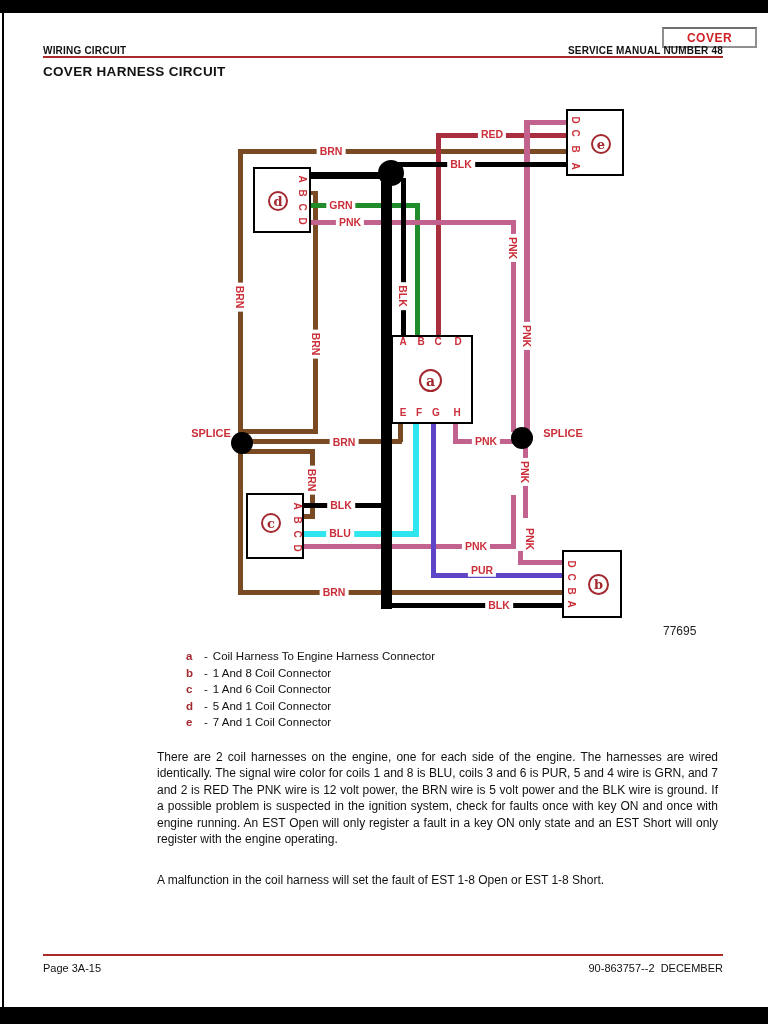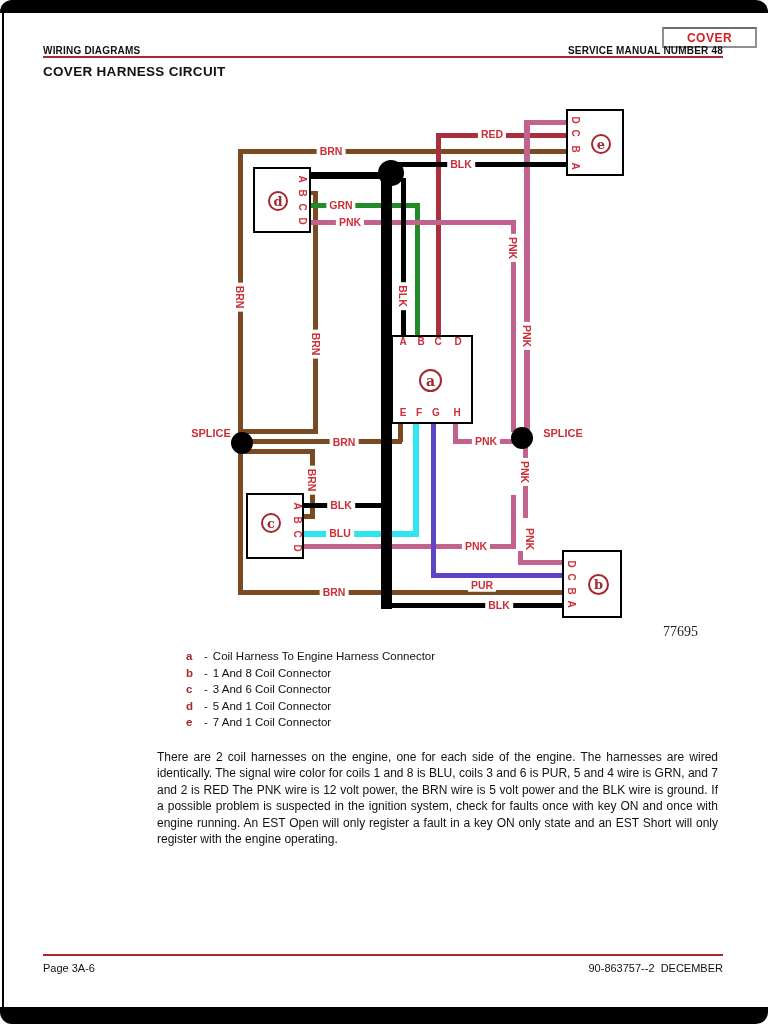--- a/index.html
+++ b/index.html
@@ -1,21 +1,21 @@
 <!DOCTYPE html>
 <html><head>
 <meta charset="utf-8">
 <style>
   :root{
     --brn:#7a4a22; --grn:#218c2a; --redw:#aa2f3e; --pnk:#c2638f;
     --blu:#30e6ee; --pur:#5e45c8; --lbl:#cb2f39; --dred:#a3282f; --rule:#a82a2a;
   }
   html,body{margin:0;padding:0;background:#fff;}
   .page{position:relative;width:768px;height:1024px;background:#fff;overflow:hidden;
-        font-family:"Liberation Sans", sans-serif;color:#111;border-radius:12px;}
+        font-family:"Liberation Sans", sans-serif;color:#111;}
   .bar{position:absolute;background:#000;}
   
   .hdr-left{position:absolute;left:43px;top:45px;font-size:10px;font-weight:bold;letter-spacing:.2px;}
   .hdr-right{position:absolute;right:45px;top:45px;font-size:10px;font-weight:bold;letter-spacing:.2px;}
   .rule{position:absolute;height:2px;background:var(--rule);}
   .title{position:absolute;left:43px;top:64px;font-size:13.5px;font-weight:bold;letter-spacing:.3px;}
   .cover{position:absolute;left:662px;top:27px;width:95px;height:21px;background:#fff;
          border:2px solid #8f8f8f;border-top-color:#6e6e6e;box-sizing:border-box;
          display:flex;align-items:center;justify-content:center;
          color:#cf2026;font-weight:bold;font-size:12px;letter-spacing:.5px;cursor:pointer;}
@@ -29,42 +29,42 @@
         color:var(--dred);font-family:"DejaVu Serif", serif;font-weight:bold;font-size:13px;
         display:flex;align-items:center;justify-content:center;line-height:1;}
   .wl{position:absolute;transform:translate(-50%,-50%);background:#fff;color:var(--lbl);
       font-size:10.5px;font-weight:bold;line-height:1;padding:1px 3px;white-space:nowrap;}
   .wl.r{transform:translate(-50%,-50%) rotate(90deg);}
   .pn{position:absolute;transform:translate(-50%,-50%);color:var(--lbl);
       font-size:10px;font-weight:bold;line-height:1;}
   .pn.r{transform:translate(-50%,-50%) rotate(90deg);}
   .spl{position:absolute;transform:translate(-50%,-50%);color:var(--lbl);
        font-size:11px;font-weight:bold;line-height:1;white-space:nowrap;}
-  .fig{position:absolute;left:663px;top:624px;font-size:14px;color:#222;font-family:Liberation Serif, serif;}
+  .fig{position:absolute;left:663px;top:624px;font-size:12px;color:#222;}
   
   .legend{position:absolute;left:186px;top:650px;font-size:11.5px;}
   .lrow{display:flex;align-items:baseline;height:16.6px;}
   .lkey{color:var(--dred);font-weight:bold;width:11px;}
   .lsep{margin:0 5px 0 7px;color:#111;}
   .ldesc{color:#111;text-align:center;}
   
   .para{position:absolute;left:157px;width:561px;font-size:12px;line-height:16.4px;
         text-align:justify;color:#111;}
 </style>
 </head>
 <body>
 
 <div class="page">
 
   <div class="bar" style="left:0;top:0;width:768px;height:13px;"></div>
   <div class="bar" style="left:0;top:1007px;width:768px;height:17px;"></div>
   <div class="bar" style="left:2px;top:13px;width:2px;height:994px;"></div>
 
   <div class="cover">COVER</div>
-  <div class="hdr-left">WIRING DIAGRAMS</div>
+  <div class="hdr-left">WIRING CIRCUIT</div>
   <div class="hdr-right">SERVICE MANUAL NUMBER 48</div>
   <div class="rule" style="left:43px;top:56px;width:680px;"></div>
   <div class="title">COVER HARNESS CIRCUIT</div>
 
   <div class="w" style="left:240px;top:149px;width:326px;height:5px;background:var(--brn);"></div>
   <div class="w" style="left:238px;top:149px;width:5px;height:300px;background:var(--brn);"></div>
   <div class="w" style="left:238px;top:448px;width:5px;height:146px;background:var(--brn);"></div>
   <div class="w" style="left:238px;top:590px;width:324px;height:5px;background:var(--brn);"></div>
   <div class="w" style="left:311px;top:191px;width:6px;height:4px;background:var(--brn);"></div>
   <div class="w" style="left:313px;top:191px;width:5px;height:243px;background:var(--brn);"></div>
@@ -154,21 +154,21 @@
   <span class="wl" style="left:331px;top:151px;">BRN</span>
   <span class="wl" style="left:461px;top:164px;">BLK</span>
   <span class="wl" style="left:492px;top:134px;">RED</span>
   <span class="wl" style="left:341px;top:205px;">GRN</span>
   <span class="wl" style="left:350px;top:222px;">PNK</span>
   <span class="wl" style="left:344px;top:442px;">BRN</span>
   <span class="wl" style="left:486px;top:441px;">PNK</span>
   <span class="wl" style="left:341px;top:505px;">BLK</span>
   <span class="wl" style="left:340px;top:533px;">BLU</span>
   <span class="wl" style="left:476px;top:546px;">PNK</span>
-  <span class="wl" style="left:482px;top:585px;">PUR</span>
+  <span class="wl" style="left:482px;top:570px;">PUR</span>
   <span class="wl" style="left:334px;top:592px;">BRN</span>
   <span class="wl" style="left:499px;top:605px;">BLK</span>
 
   <span class="wl r" style="left:240px;top:297px;">BRN</span>
   <span class="wl r" style="left:403px;top:296px;">BLK</span>
   <span class="wl r" style="left:316px;top:344px;">BRN</span>
   <span class="wl r" style="left:513px;top:248px;">PNK</span>
   <span class="wl r" style="left:527px;top:336px;">PNK</span>
   <span class="wl r" style="left:312px;top:480px;">BRN</span>
   <span class="wl r" style="left:525px;top:472px;">PNK</span>
@@ -186,33 +186,34 @@
       <span class="ldesc">Coil Harness To Engine Harness Connector</span>
     </div>
     <div class="lrow">
       <span class="lkey">b</span>
       <span class="lsep">-</span>
       <span class="ldesc">1 And 8 Coil Connector</span>
     </div>
     <div class="lrow">
       <span class="lkey">c</span>
       <span class="lsep">-</span>
-      <span class="ldesc">3 And 6 Coil Connector</span>
+      <span class="ldesc">1 And 6 Coil Connector</span>
     </div>
     <div class="lrow">
       <span class="lkey">d</span>
       <span class="lsep">-</span>
       <span class="ldesc">5 And 1 Coil Connector</span>
     </div>
     <div class="lrow">
       <span class="lkey">e</span>
       <span class="lsep">-</span>
       <span class="ldesc">7 And 1 Coil Connector</span>
     </div>
   </div>
 
   <div class="para" style="top:749px;">There are 2 coil harnesses on the engine, one for each side of the engine. The harnesses are wired identically. The signal wire color for coils 1 and 8 is BLU, coils 3 and 6 is PUR, 5 and 4 wire is GRN, and 7 and 2 is RED The PNK wire is 12 volt power, the BRN wire is 5 volt power and the BLK wire is ground. If a possible problem is suspected in the ignition system, check for faults once with key ON and once with engine running. An EST Open will only register a fault in a key ON only state and an EST Short will only register with the engine operating.</div>
+  <div class="para" style="top:872px;text-align:left;">A malfunction in the coil harness will set the fault of EST 1-8 Open or EST 1-8 Short.</div>
 
   <div class="rule" style="left:43px;top:954px;width:680px;"></div>
-  <div class="ftr-left">Page 3A-6</div>
+  <div class="ftr-left">Page 3A-15</div>
   <div class="ftr-right">90-863757--2  DECEMBER</div>
 
 </div>
 
 </body></html>

